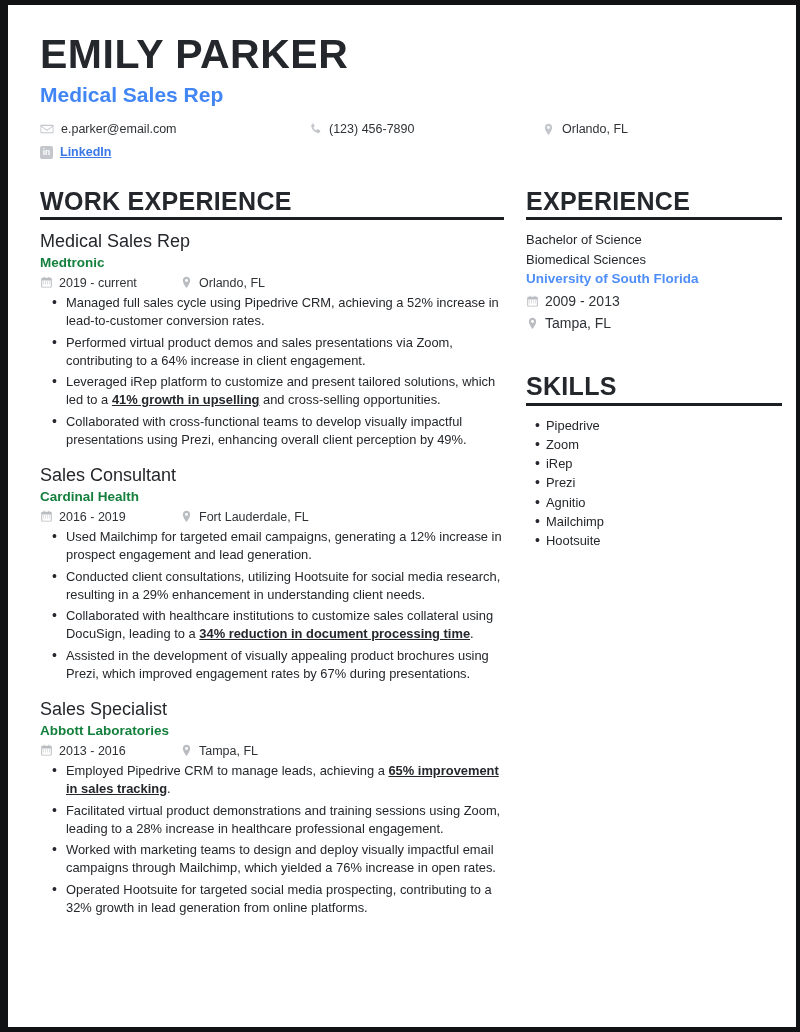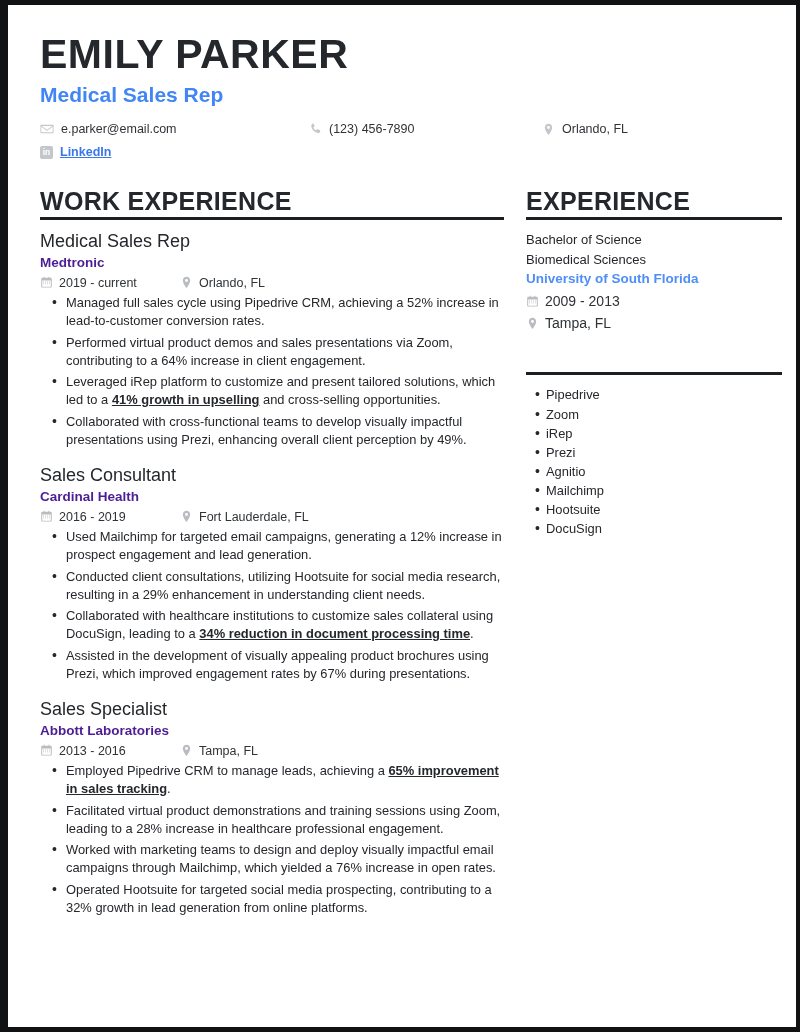--- a/index.html
+++ b/index.html
@@ -109,21 +109,21 @@
   .job-title {
     font-size: 18px;
     font-weight: 400;
     color: #24272b;
     line-height: 1.25;
     margin: 0 0 2px 0;
   }
   .company {
     font-size: 13.5px;
     font-weight: 700;
-    color: #4c1d95;
+    color: #15803d;
     margin: 0 0 3px 0;
     line-height: 1.25;
   }
   .meta-row {
     display: flex;
     align-items: center;
     margin-bottom: 3px;
   }
   .meta-item {
     display: flex;
@@ -367,29 +367,29 @@
                       <path d="M8 1C5.5 1 3.5 3 3.5 5.5c0 3.2 4 8.7 4.2 8.9.1.2.5.2.6 0 .2-.2 4.2-5.7 4.2-8.9C12.5 3 10.5 1 8 1zm0 6.3a1.8 1.8 0 1 1 0-3.6 1.8 1.8 0 0 1 0 3.6z"></path>
                     </svg>
                   </span>
                   <span>Tampa, FL</span>
                 </div>
               </div>
             </div>
         </div>
 
         <div class="skills-block">
+          <h2 class="section-head">SKILLS</h2>
           <div class="rule"></div>
           <ul class="skills" id="skills-container">
               <li>Pipedrive</li>
               <li>Zoom</li>
               <li>iRep</li>
               <li>Prezi</li>
               <li>Agnitio</li>
               <li>Mailchimp</li>
               <li>Hootsuite</li>
-              <li>DocuSign</li>
             </ul>
         </div>
 
       </div>
     </div>
   </div>
 </div>
 
 </body></html>

